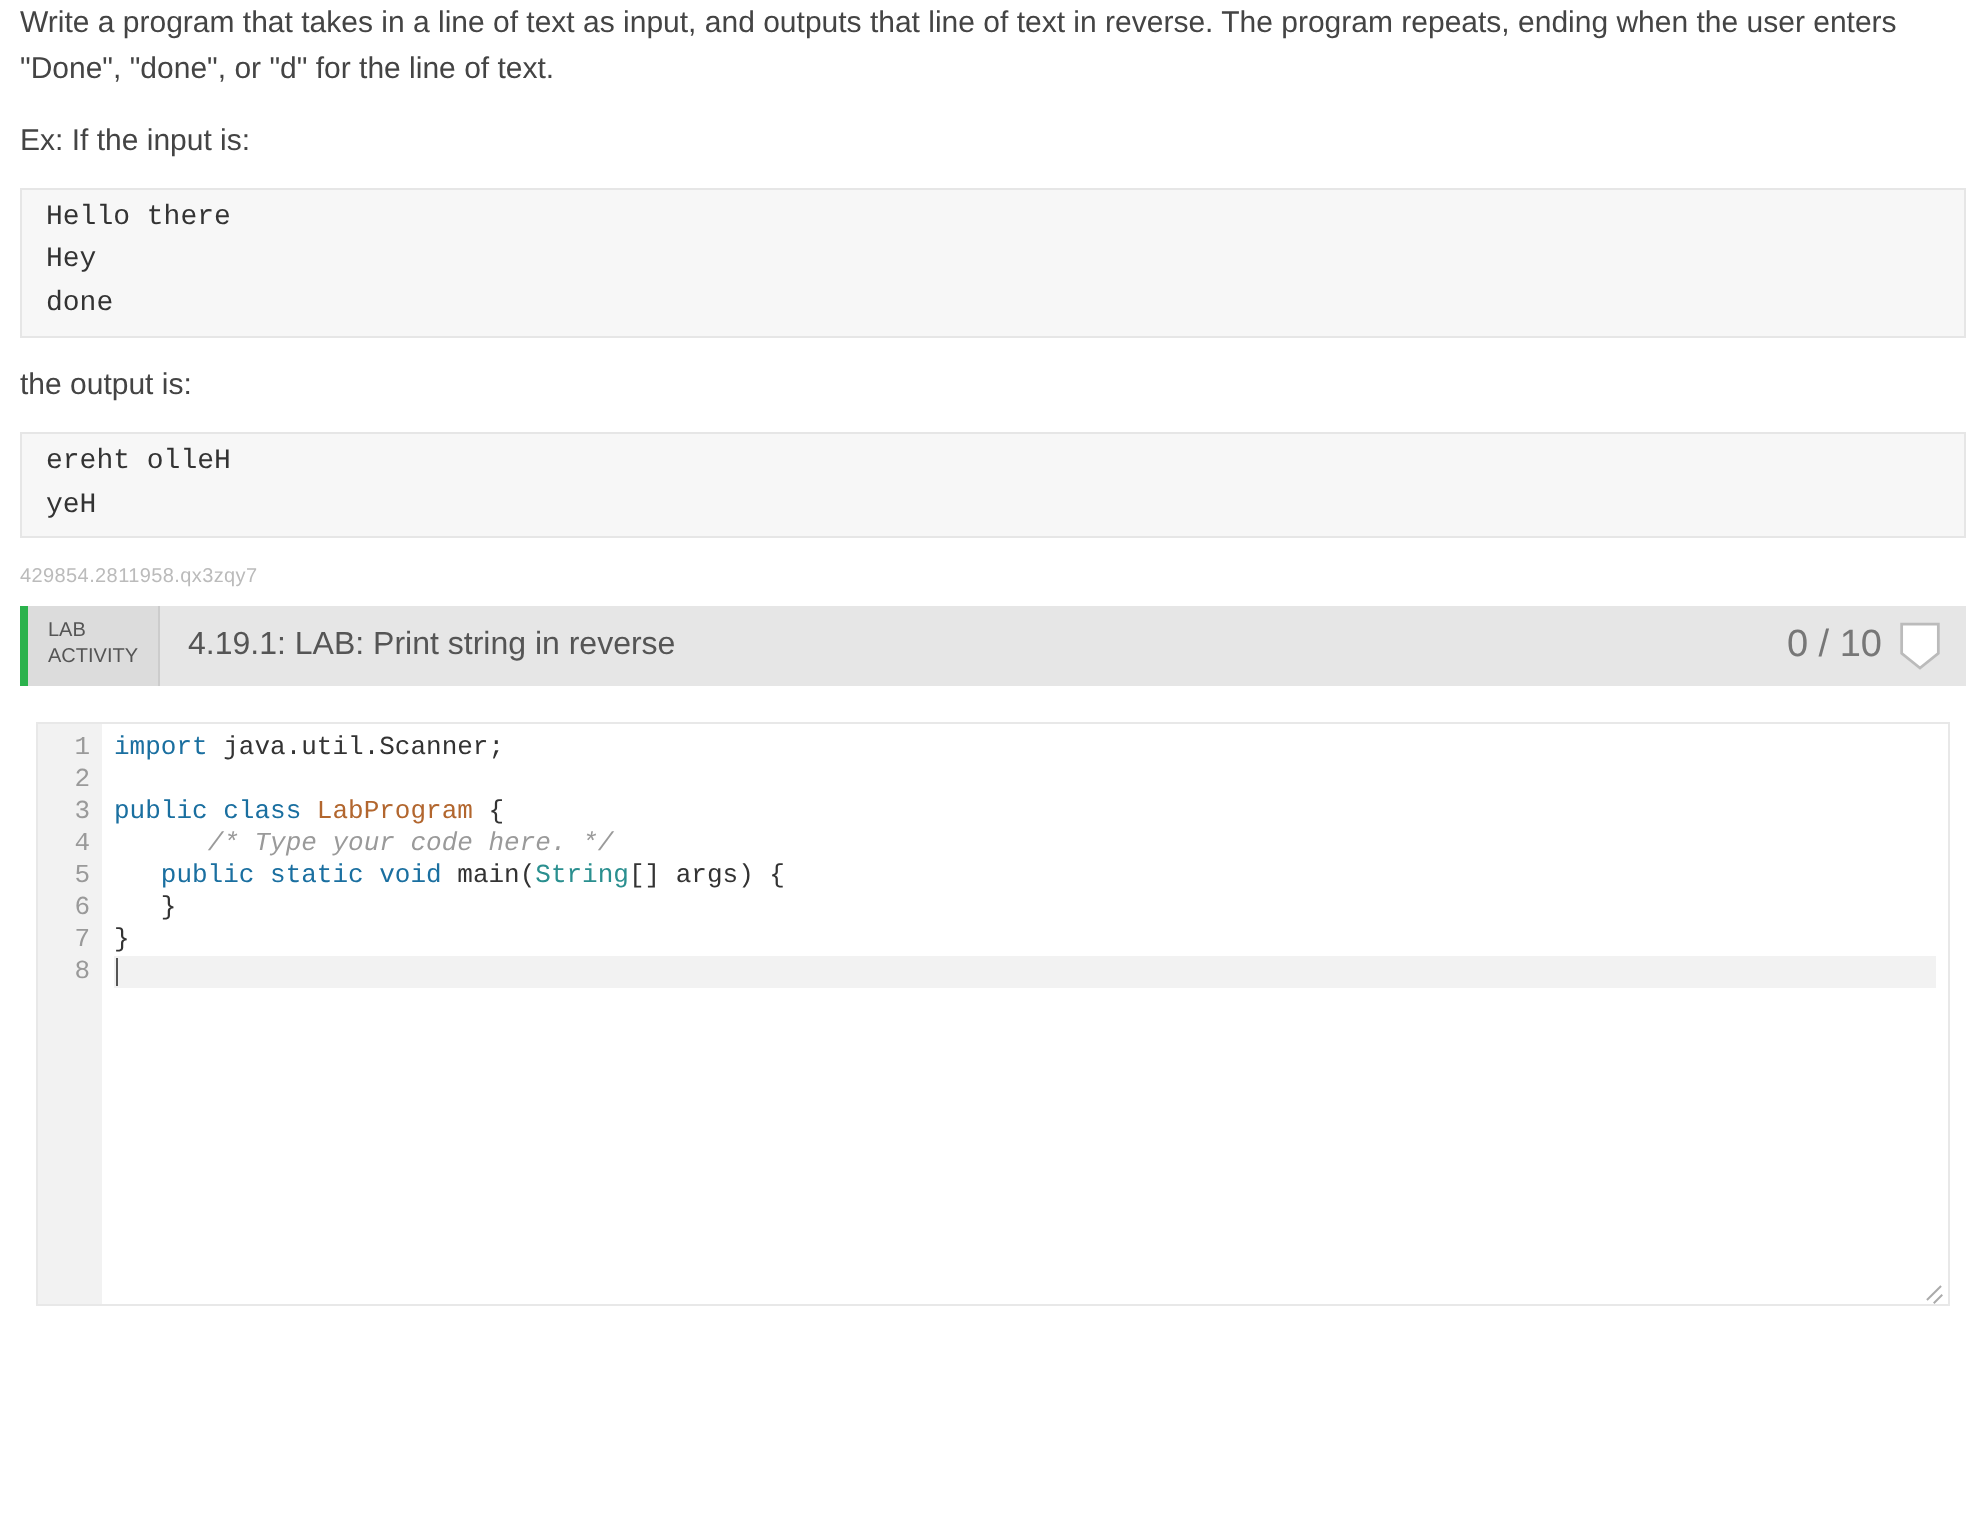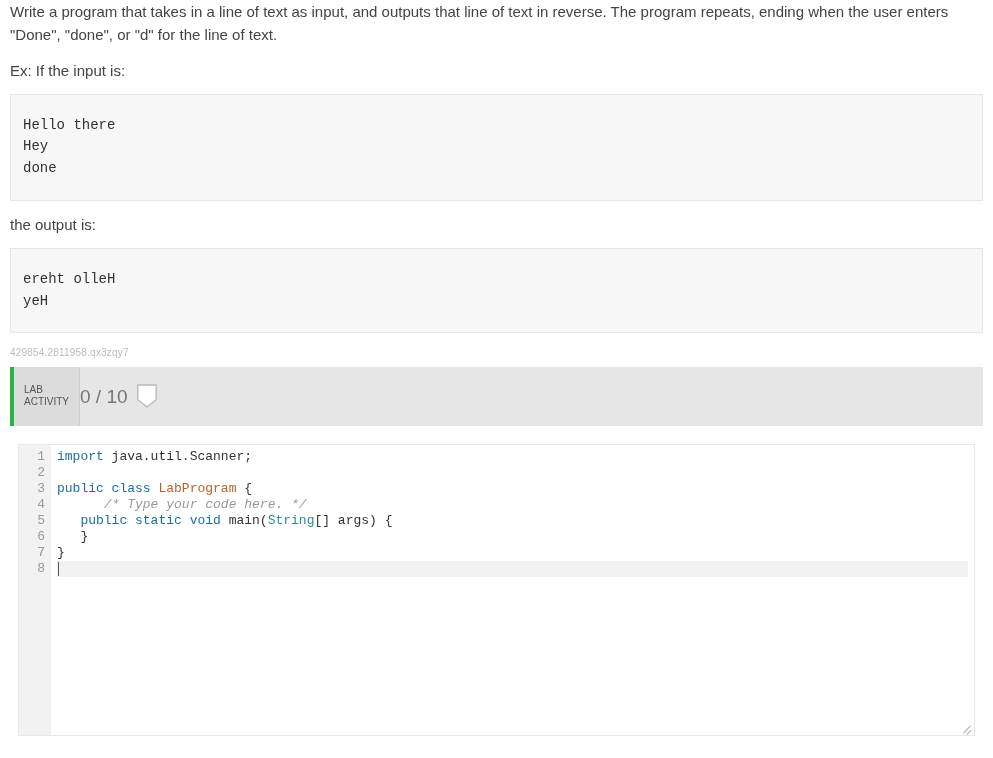--- a/index.html
+++ b/index.html
@@ -8,34 +8,34 @@
     color: #333;
     font-size: 15px;
     line-height: 1.55;
     padding: 0 10px;
     background: #fff;
   }
   .problem-text { margin-bottom: 12px; font-weight: 400; color: #444; }
   .codeblock {
     background: #f7f7f7;
     border: 1px solid #e6e6e6;
-    padding: 20px 12px;
+    padding: 4px 12px;
     font-family: "Courier New", Courier, monospace;
     font-size: 14px;
     white-space: pre;
     margin-bottom: 12px;
     color: #333;
   }
   .tiny-id { font-size: 10px; color: #bbb; margin-bottom: 6px; letter-spacing: 0.2px; }
   .lab-activity {
     border-left: 4px solid #2bb24c;
     background: #e6e6e6;
     display: flex;
     align-items: center;
-    height: 59px;
+    height: 40px;
     margin-bottom: 18px;
   }
   .lab-label {
     background: #dcdcdc;
     font-size: 10px;
     color: #555;
     padding: 0 10px;
     line-height: 1.25;
     height: 100%;
     display: flex;
@@ -148,20 +148,21 @@
 <div class="codeblock">ereht olleH
 yeH</div>
 
 <div class="tiny-id">429854.2811958.qx3zqy7</div>
 
 <div class="lab-activity">
   <div class="lab-label">
     <span>LAB</span>
     <span>ACTIVITY</span>
   </div>
+  <div class="lab-title">4.19.1: LAB: Print string in reverse</div>
   <div class="lab-score">0 / 10</div>
   <svg class="shield" viewBox="0 0 24 28">
     <path d="M2 2 H22 V18 L12 26 L2 18 Z" fill="#fff" stroke="#bbb" stroke-width="1.5"></path>
   </svg>
 </div>
 
 <div class="editor-wrap">
   <div class="code-editor">
     <div class="gutter" id="gutter">
         <div>1</div>

